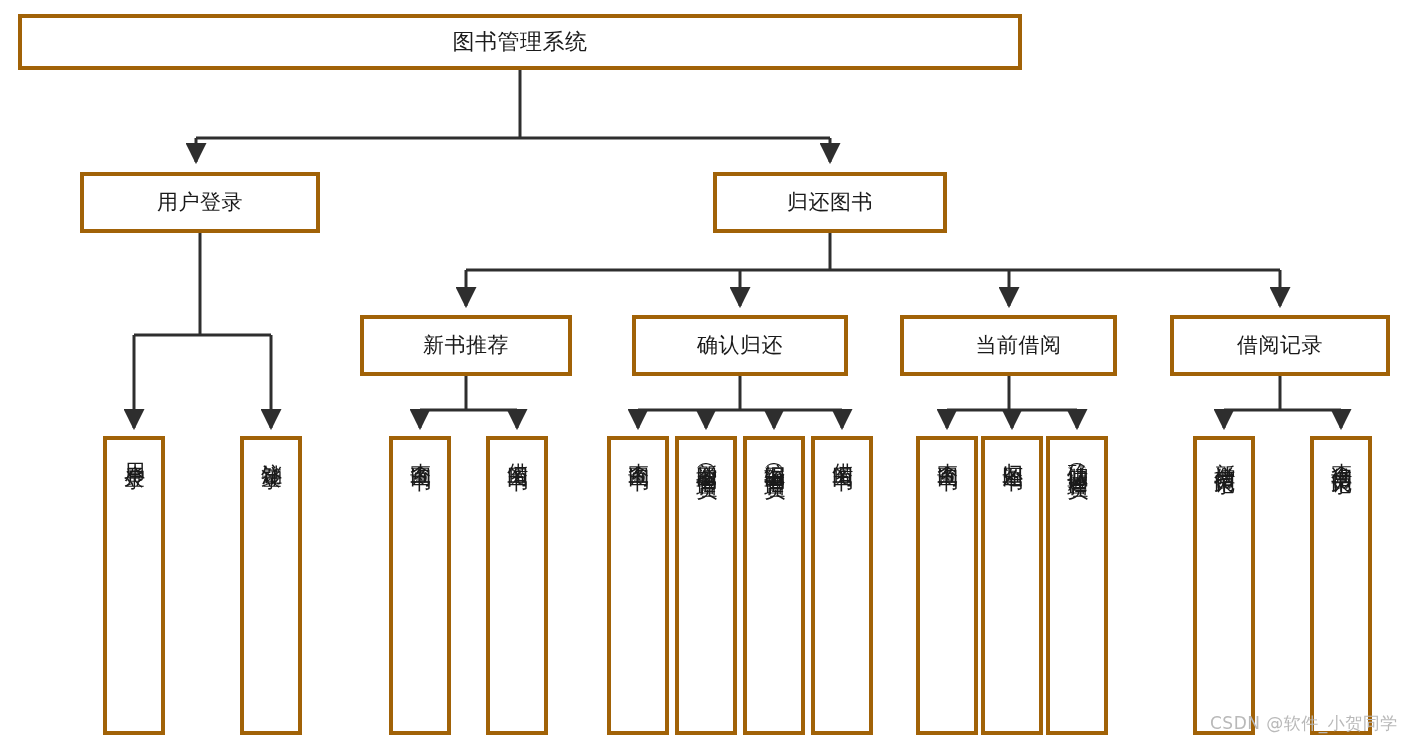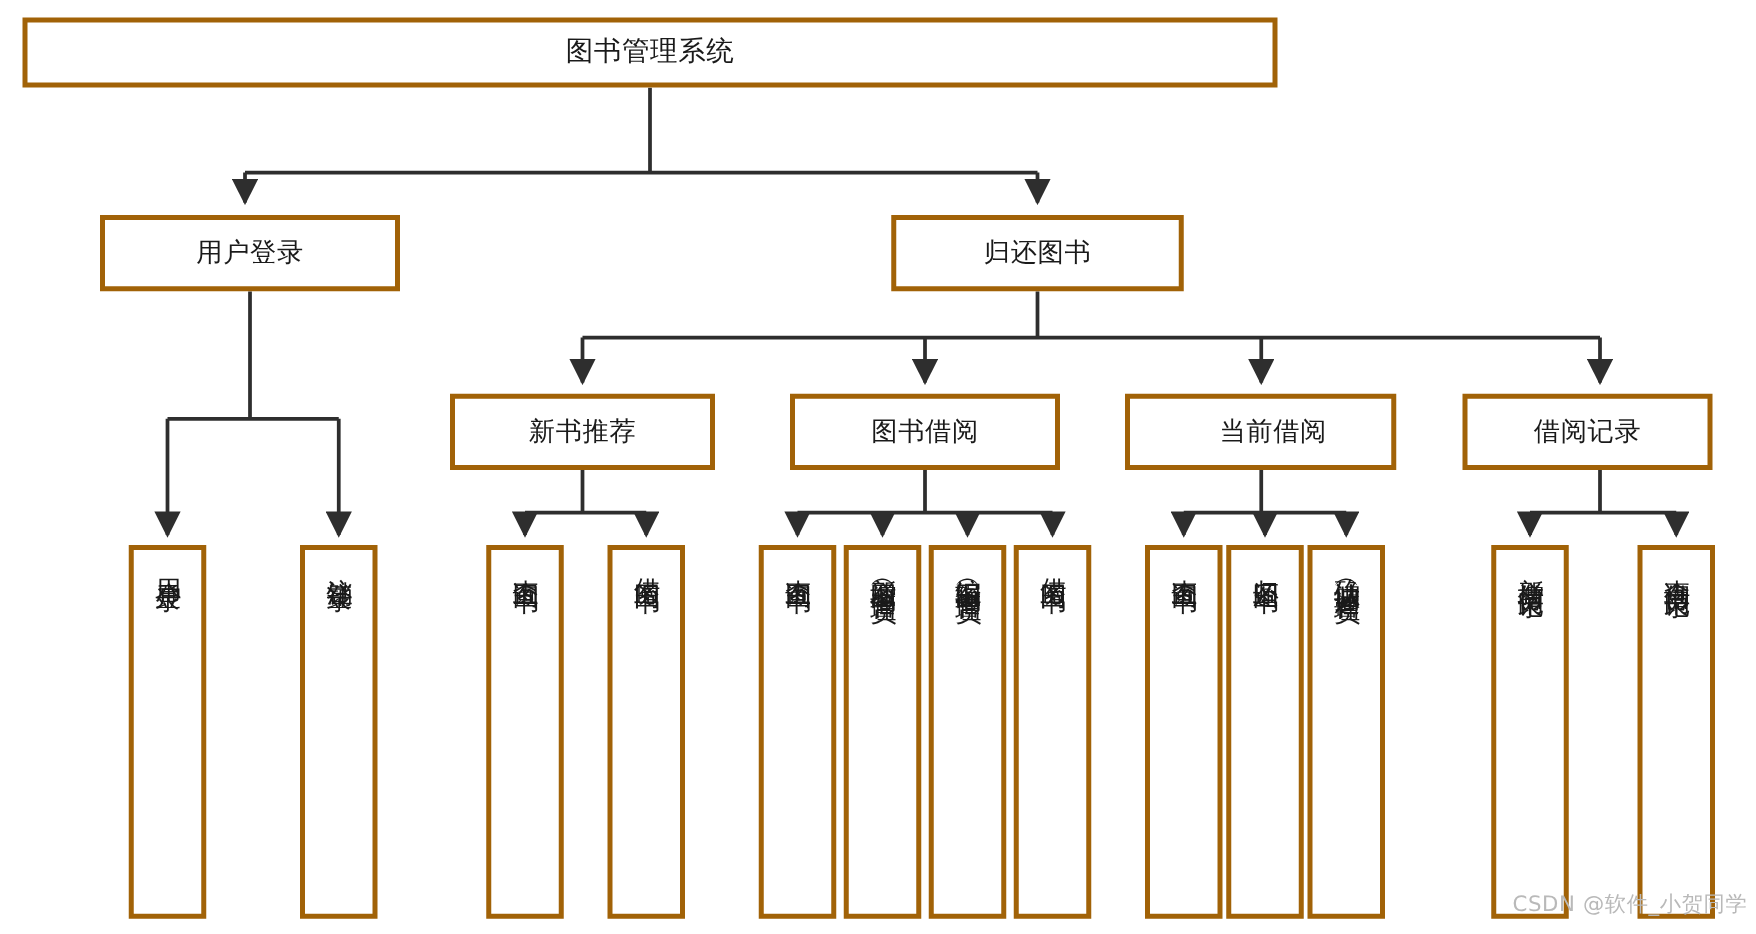--- a/index.html
+++ b/index.html
@@ -132,28 +132,28 @@
 
   <div class="node horizontal" style="left:713px; top:172px; width:234px; height:61px;">
     <span class="label">归还图书</span>
   </div>
 
   <div class="node horizontal" style="left:360px; top:315px; width:212px; height:61px;align-items:center;">
     <span class="label">新书推荐</span>
   </div>
 
   <div class="node horizontal" style="left:632px; top:315px; width:216px; height:61px;">
-    <span class="label">图书借阅</span>
+    <span class="label">确认归还</span>
   </div>
 
   <div class="node horizontal" style="left:900px; top:315px; width:217px; height:61px;padding-left:20px;">
     <span class="label">当前借阅</span>
   </div>
 
-  <div class="node horizontal" style="left:1170px; top:315px; width:200px; height:61px;">
+  <div class="node horizontal" style="left:1170px; top:315px; width:220px; height:61px;">
     <span class="label">借阅记录</span>
   </div>
 
   <div class="node vertical" style="left:103px; top:436px; width:62px; height:299px;">
     <span class="label">用户登录</span>
   </div>
 
   <div class="node vertical" style="left:240px; top:436px; width:62px; height:299px;">
     <span class="label">注销登录</span>
   </div>

